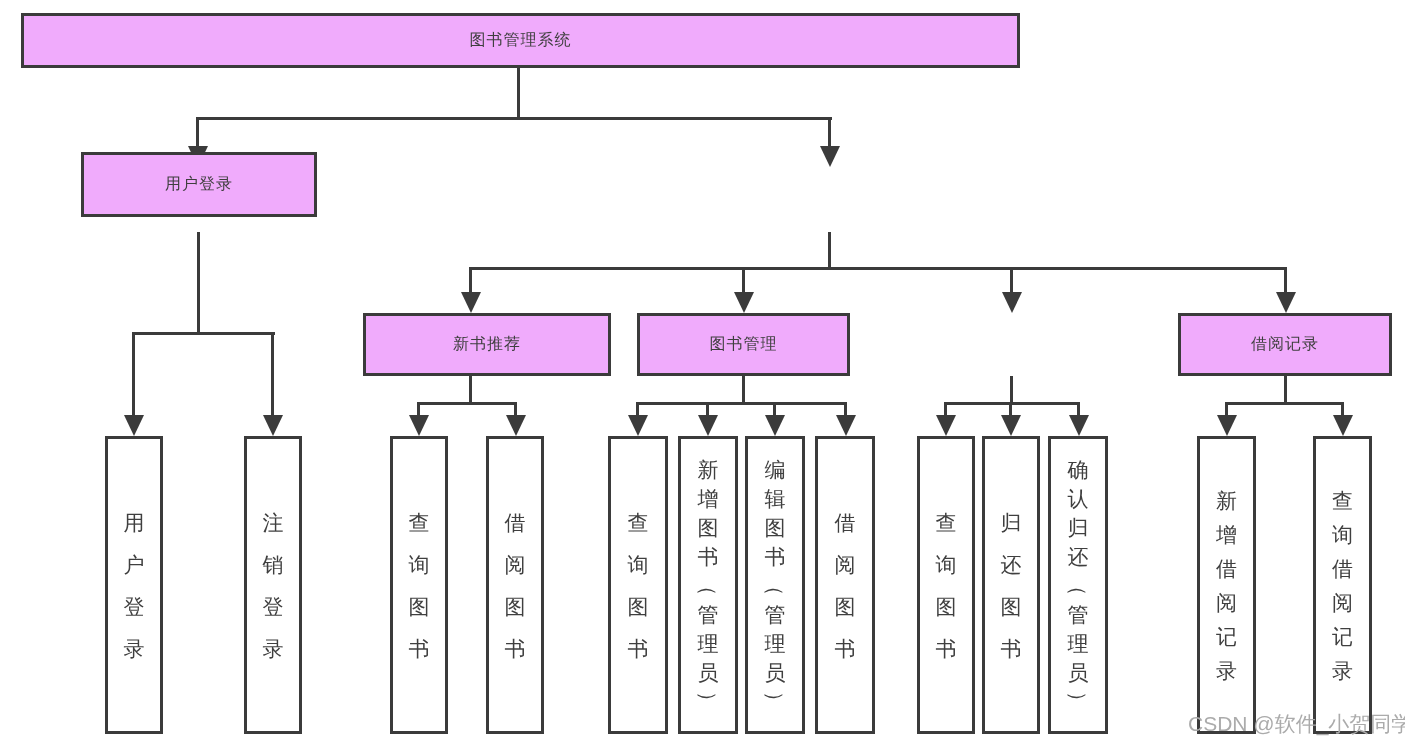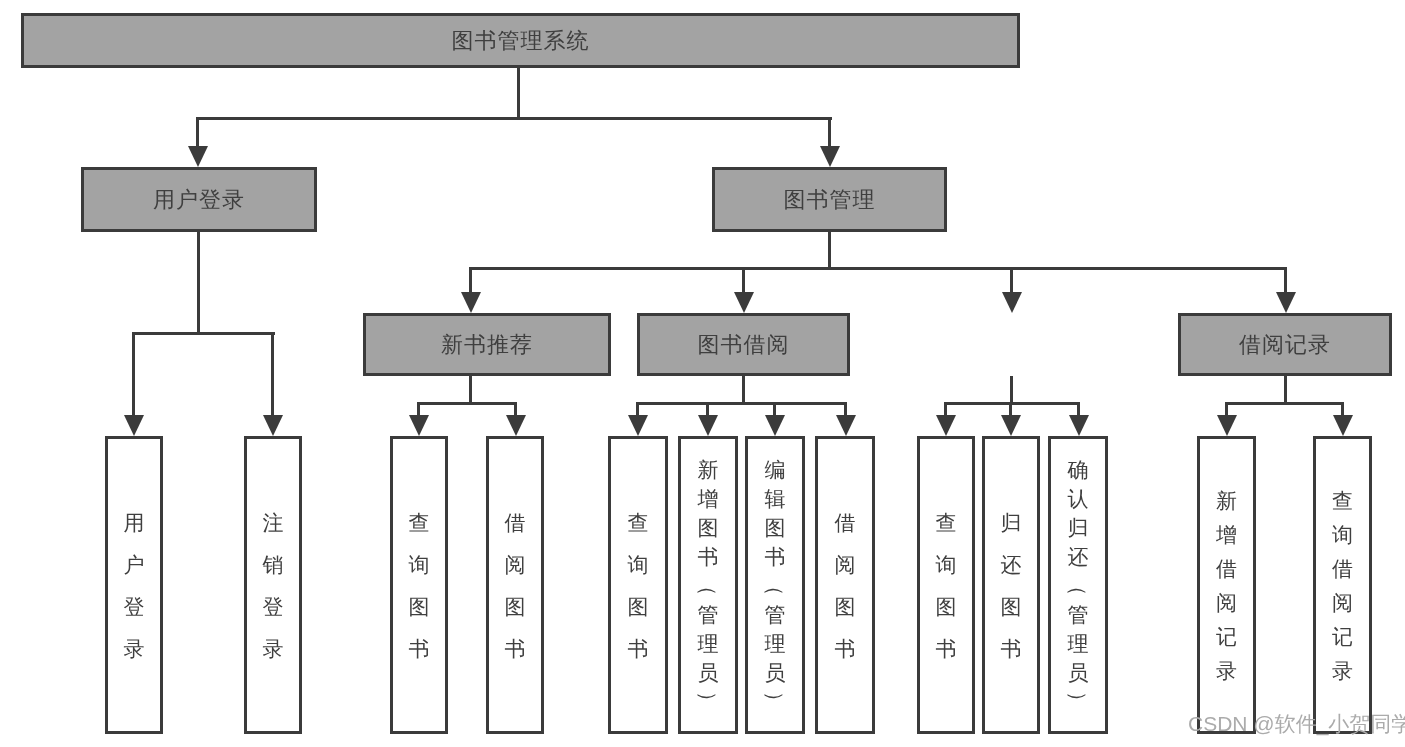--- a/index.html
+++ b/index.html
@@ -13,26 +13,26 @@
     width: 1405px;
     height: 747px;
     background: #ffffff;
     overflow: hidden;
   }
   
   .box {
     position: absolute;
     box-sizing: border-box;
     border: 3px solid #3b3b3b;
-    background: #a3a3a3;
+    background: #f0abfc;
     display: flex;
     align-items: center;
     justify-content: center;
     color: #3f3f3f;
-    font-size: 22px;
+    font-size: 16px;
     letter-spacing: 1px;
     z-index: 2;
   }
   
   .leaf {
     position: absolute;
     box-sizing: border-box;
     border: 3px solid #3b3b3b;
     background: #ffffff;
     z-index: 2;
@@ -88,34 +88,31 @@
 </style>
 </head>
 <body>
 
 <div id="canvas">
 
   <div class="box" style="left:21px; top:13px; width:999px; height:55px;">
     <span>图书管理系统</span>
   </div>
 
-  <div class="box" style="left:81px; top:167px; width:236px; height:65px;text-align:right;">
+  <div class="box" style="left:81px; top:152px; width:236px; height:65px;text-align:right;">
     <span>用户登录</span>
   </div>
 
-  <div class="box" style="left:712px; top:167px; width:235px; height:65px;">
-    <span>图书管理</span>
-  </div>
 
   <div class="box" style="left:363px; top:313px; width:248px; height:63px;">
     <span>新书推荐</span>
   </div>
 
   <div class="box" style="left:637px; top:313px; width:213px; height:63px;">
-    <span>图书借阅</span>
+    <span>图书管理</span>
   </div>
 
 
   <div class="box" style="left:1178px; top:313px; width:214px; height:63px;text-align:right;">
     <span>借阅记录</span>
   </div>
 
   <div class="leaf" style="left:105px; top:436px; width:58px; height:298px;">
     <div class="leaf-label" style="gap: 19px;">
         <span class="vch">用</span>

